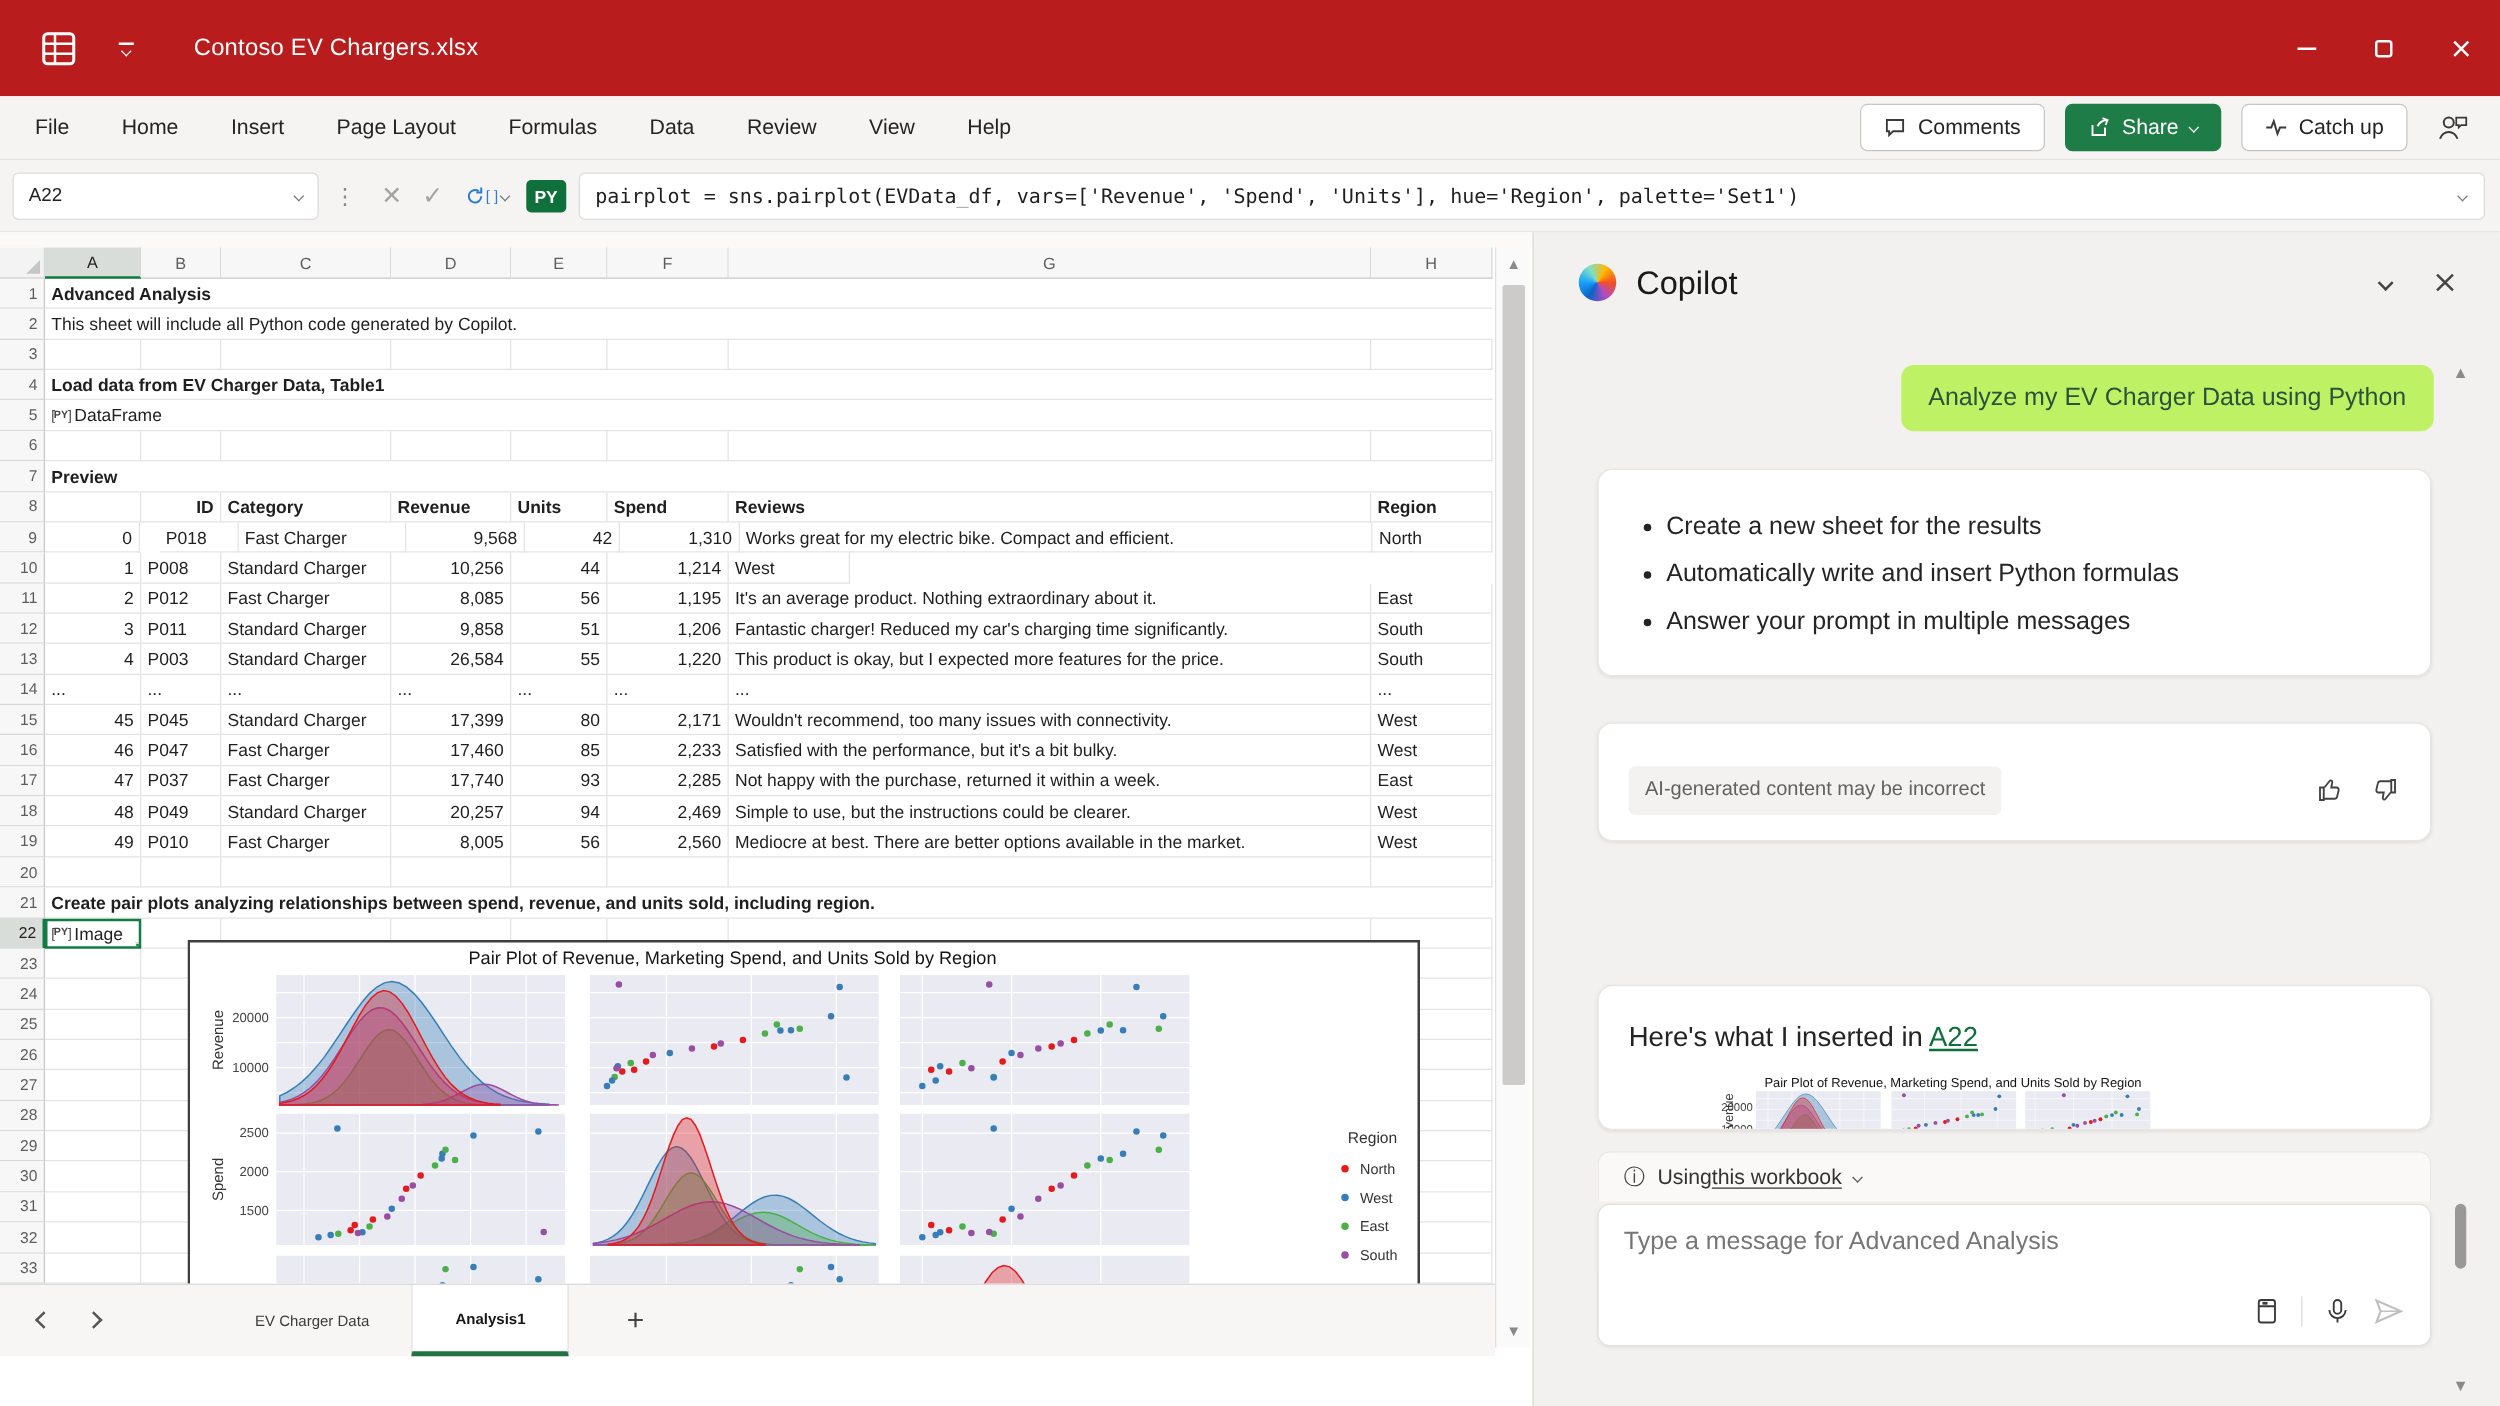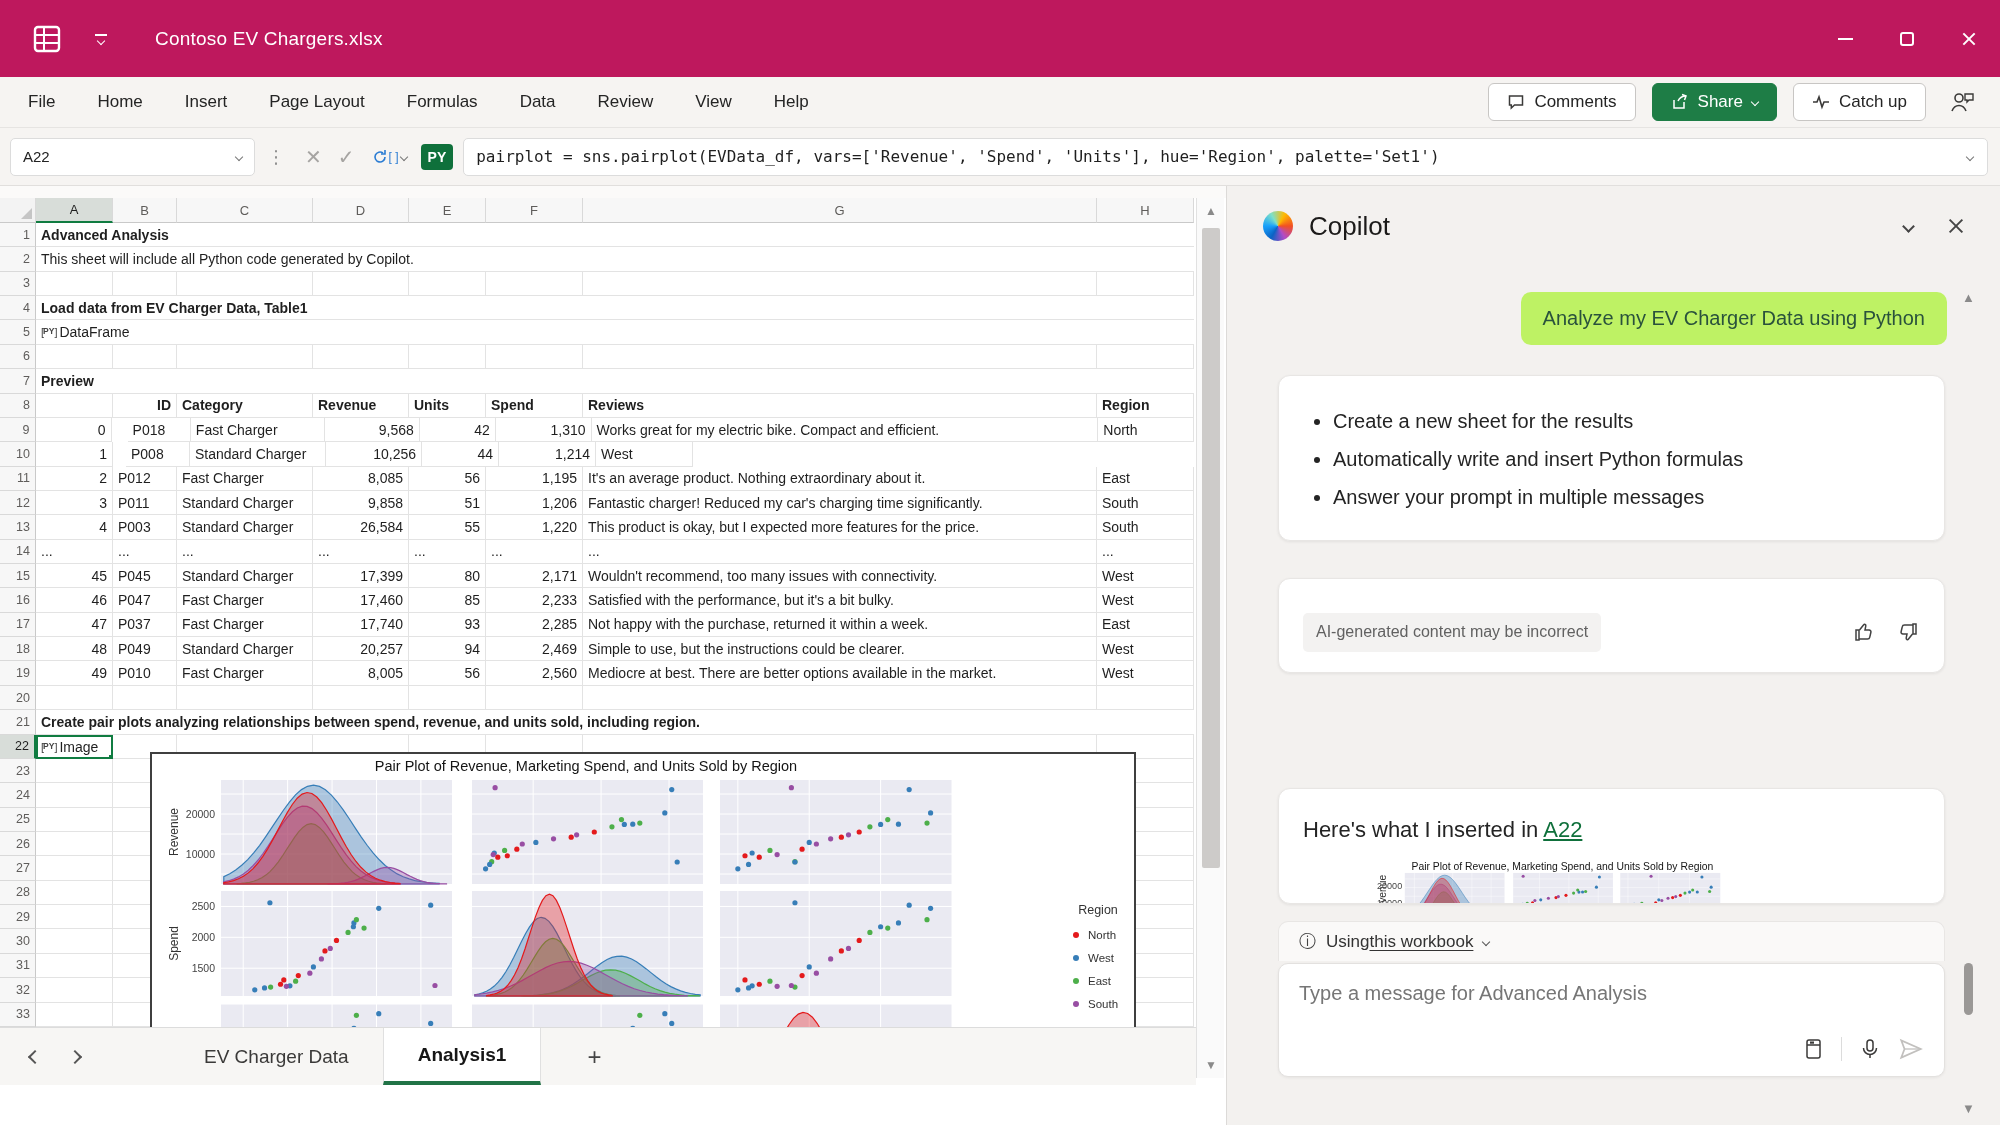--- a/index.html
+++ b/index.html
@@ -1,21 +1,21 @@
 <!DOCTYPE html>
 <html><head>
 <meta charset="utf-8">
 <style>
   * { box-sizing: border-box; margin: 0; padding: 0; }
   html,body { background:#fff; }
   body { font-family:"Liberation Sans", sans-serif; }
   .app { position:relative; width:2000px; height:1125px; overflow:hidden; background:#fff; }
 
   
-  .titlebar { position:absolute; left:0; top:0; width:2000px; height:77px; background:#be185d; display:flex; align-items:center; color:#fff; }
+  .titlebar { position:absolute; left:0; top:0; width:2000px; height:77px; background:#b91c1c; display:flex; align-items:center; color:#fff; }
   .app-icon { width:40px; height:40px; margin-left:27px; display:flex; align-items:center; justify-content:center; }
   .tb-chev { margin-left:28px; display:flex; flex-direction:column; align-items:center; }
   .tb-chev .bar { width:12px; height:2px; background:#fff; margin-bottom:2px; }
   .chev { display:inline-block; width:9px; height:9px; border-right:2px solid currentColor; border-bottom:2px solid currentColor; transform:rotate(45deg); }
   .chev.sm { width:6px; height:6px; border-width:1.5px; }
   .tb-title { margin-left:48px; font-size:19px; letter-spacing:.2px; }
   .win-controls { margin-left:auto; display:flex; height:100%; }
   .win-btn { width:62px; height:100%; display:flex; align-items:center; justify-content:center; cursor:default; }
   .ic-min { width:15px; height:2px; background:#fff; }
   .ic-max { width:14px; height:14px; border:2px solid #fff; border-radius:3px; }
@@ -78,21 +78,21 @@
   .vs-arrow { width:28px; height:26px; display:flex; align-items:center; justify-content:center; color:#8a8a8a; font-size:12px; }
   .vs-thumb { position:absolute; left:5px; top:30px; width:18px; height:640px; background:#cdcbc9; border-radius:2px; }
   .vs-arrow.bottom { position:absolute; bottom:0; }
 
   
   .tabbar { position:absolute; left:0; top:841px; width:1196px; height:58px; background:#f7f6f4; border-top:1px solid #dcdcdc; display:flex; align-items:center; }
   .nav-arrow { color:#555; margin-left:30px; }
   .nav-arrow .chev { width:10px; height:10px; border-width:2px; }
   .chev.left { transform:rotate(135deg); } .chev.right { transform:rotate(-45deg); }
   .sheettabs { display:flex; align-items:stretch; height:100%; margin-left:90px; }
-  .sheettab { display:flex; align-items:center; padding:0 34px; font-size:19px; color:#3b3a39; }
+  .sheettab { display:flex; align-items:center; padding:0 34px; font-size:12px; color:#3b3a39; }
   .sheettab.active { background:#fff; font-weight:bold; color:#161616; border-bottom:4px solid #217346; border-left:1px solid #e0e0e0; border-right:1px solid #e0e0e0; }
   .addsheet { font-size:24px; color:#444; margin-left:46px; }
 
   
   .copilot { position:absolute; left:1226px; top:0; width:774px; height:939px; background:#f3f1ef; border-left:1px solid #dcdad8; }
   .cp-header { position:absolute; left:0; top:14px; width:774px; height:52px; display:flex; align-items:center; }
   .cp-logo { width:30px; height:30px; margin-left:36px; border-radius:50%; background:conic-gradient(from 210deg,#0b63c4,#18a0fb,#7ee0c8,#ffb900,#f25022,#b14bc8,#0b63c4); }
   .cp-title { font-size:26px; color:#1b1a19; margin-left:16px; }
   .cp-hicons { margin-left:auto; display:flex; align-items:center; gap:34px; margin-right:36px; color:#444; }
   .cp-x { position:relative; width:18px; height:18px; }
@@ -303,21 +303,21 @@
             <div class="cell" style="width: 136px;">Fast Charger</div>
             <div class="cell r" style="width: 96px;">9,568</div>
             <div class="cell r" style="width: 77px;">42</div>
             <div class="cell r" style="width: 97px;">1,310</div>
             <div class="cell" style="width: 514px;">Works great for my electric bike. Compact and efficient.</div>
             <div class="cell" style="width: 97px;">North</div>
           </div>
           <div class="row">
             <div class="gut">10</div>
             <div class="cell r" style="width: 77px;">1</div>
-            <div class="cell" style="width: 64px; margin-left: 13px;">P008</div>
+            <div class="cell" style="width: 64px;">P008</div>
             <div class="cell" style="width: 136px;">Standard Charger</div>
             <div class="cell r" style="width: 96px;">10,256</div>
             <div class="cell r" style="width: 77px;">44</div>
             <div class="cell r" style="width: 97px;">1,214</div>
             <div class="cell" style="width: 97px;">West</div>
           </div>
           <div class="row">
             <div class="gut">11</div>
             <div class="cell r" style="width: 77px;">2</div>
             <div class="cell" style="width: 64px;">P012</div>

